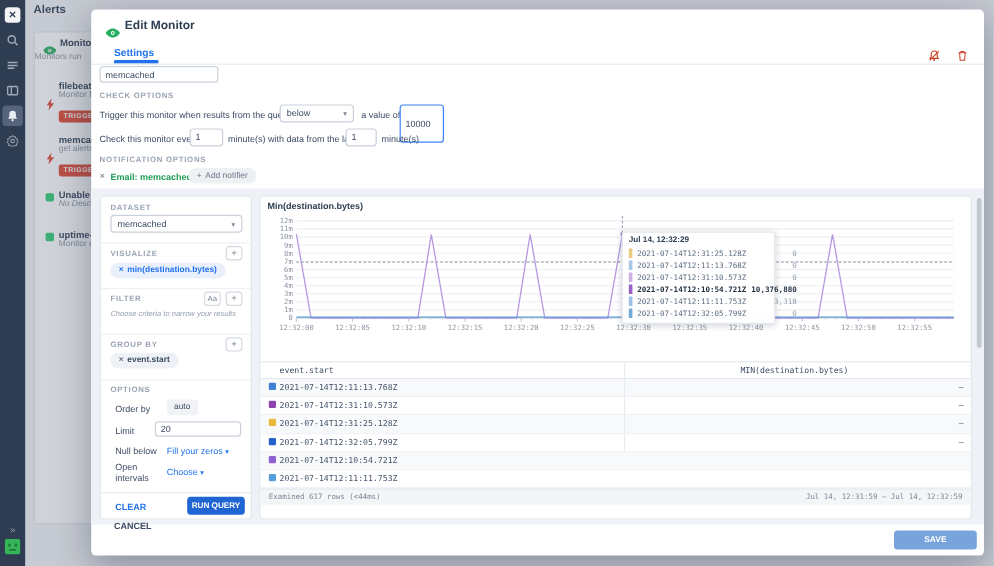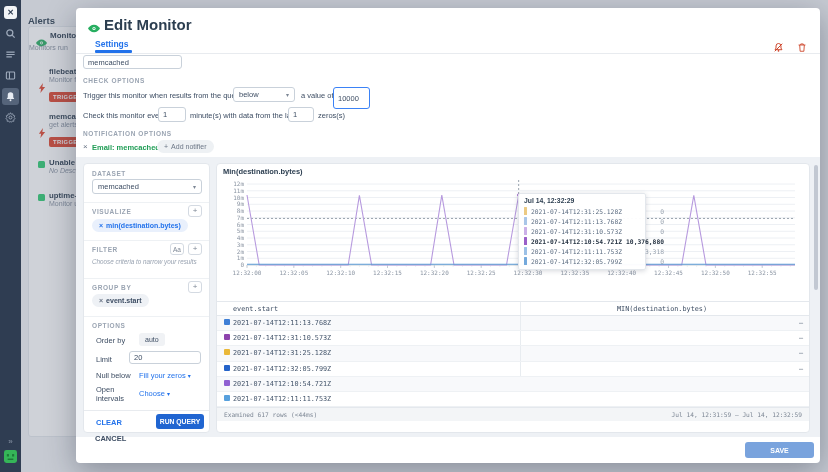--- a/index.html
+++ b/index.html
@@ -33,21 +33,21 @@
   .ttrow .t { flex:1; font-size:6.3px; color:#5a6b80; white-space:nowrap; }
   .ttrow .n { font-size:6.3px; color:#97a1ae; text-align:right; min-width:42px; }
   .ttrow.bold .t, .ttrow.bold .n { color:#1f2d3d; font-weight:bold; }
 </style>
 </head>
 <body>
 
 <div id="app">
 
   <div class="abs" style="left:21px;top:0;width:807px;height:472px;background:#f2f4f6;z-index:1;">
-    <div class="abs" style="left:7px;top:15px;font-size:9.5px;font-weight:bold;color:#2c3e50;">Alerts</div>
+    <div class="abs" style="left:7px;top:3px;font-size:9.5px;font-weight:bold;color:#2c3e50;">Alerts</div>
     <div class="abs" style="left:7px;top:26px;width:230px;height:411px;background:#fff;border-radius:3px;border:1px solid #e4e8ed;">
       <span class="abs" style="left:7px;top:6px;">
         <svg width="11" height="8" viewBox="0 0 16 10">
             <path d="M8 0C4.2 0 1.3 2.8 0 5c1.3 2.2 4.2 5 8 5s6.7-2.8 8-5c-1.3-2.2-4.2-5-8-5z" fill="#27ae60"></path>
             <circle cx="8" cy="5" r="2.1" fill="#fff"></circle>
             <circle cx="8" cy="5" r="1" fill="#27ae60"></circle>
           </svg>
       </span>
       <div class="abs" style="left:21px;top:4px;font-size:8px;font-weight:bold;color:#2c3e50;">Monitors</div>
       <div class="abs" style="left:0px;top:17px;font-size:7px;color:#8a94a2;white-space:nowrap;">Monitors run</div>
@@ -144,21 +144,21 @@
 
   <div class="abs" style="left:76px;top:8px;width:744px;height:455px;background:#fff;border-radius:4px;z-index:3;box-shadow:0 8px 30px rgba(20,30,50,.35);overflow:hidden;">
 
     <span class="abs" style="left:12px;top:11px;">
       <svg width="12" height="9" viewBox="0 0 16 10">
           <path d="M8 0C4.2 0 1.3 2.8 0 5c1.3 2.2 4.2 5 8 5s6.7-2.8 8-5c-1.3-2.2-4.2-5-8-5z" fill="#27ae60"></path>
           <circle cx="8" cy="5" r="2.1" fill="#fff"></circle>
           <circle cx="8" cy="5" r="1" fill="#27ae60"></circle>
         </svg>
     </span>
-    <div class="abs" style="left:28px;top:8px;font-size:15px;font-weight:bold;color:#2c3e50;">Edit Monitor</div>
+    <div class="abs" style="left:28px;top:8px;font-size:10px;font-weight:bold;color:#2c3e50;">Edit Monitor</div>
 
     <div class="abs" style="left:19px;top:31px;font-size:8.5px;font-weight:bold;color:#2272eb;cursor:pointer;">Settings</div>
     <div class="abs" style="left:19px;top:42px;width:37px;height:2.5px;background:#2272eb;border-radius:1px;"></div>
     <div class="abs" style="left:0;top:45px;width:744px;height:1px;background:#e8ebef;"></div>
     <span class="abs" style="left:697px;top:31px;cursor:pointer;">
       <svg width="11" height="11" viewBox="0 0 16 16">
           <path d="M8 2.2a3.6 3.6 0 0 0-3.6 3.6v3L3 11.2h10l-1.4-2.4v-3A3.6 3.6 0 0 0 8 2.2z" fill="none" stroke="#cc4125" stroke-width="1.4"></path>
           <circle cx="8" cy="13" r="1.2" fill="#cc4125"></circle>
           <line x1="2.5" y1="13.5" x2="13.5" y2="2.5" stroke="#cc4125" stroke-width="1.4"></line>
         </svg>
@@ -171,26 +171,26 @@
 
     <input class="in" style="left: 7px; top: 47px; width: 99px; height: 14px;" value="memcached">
 
     <div class="abs cap" style="left:7px;top:69px;">CHECK OPTIONS</div>
     <div class="abs navy" style="left:7px;top:83px;font-size:7.5px;">Trigger this monitor when results from the query are</div>
     <div class="sel" style="left:157px;top:79px;width:62px;height:15px;">
       <span>below</span>
       <span class="caret">▾</span>
     </div>
     <div class="abs navy" style="left:225px;top:83px;font-size:7.5px;">a value of</div>
-    <input class="in" style="left: 257px; top: 79px; width: 37px; height: 22px; border-color: rgb(59, 130, 246);" value="10000">
+    <input class="in" style="left: 257px; top: 79px; width: 37px; height: 32px; border-color: rgb(59, 130, 246);" value="10000">
     <div class="abs navy" style="left:7px;top:103px;font-size:7.5px;">Check this monitor every</div>
     <input class="in" style="left: 82px; top: 99px; width: 28px; height: 15px;" value="1">
     <div class="abs navy" style="left:114px;top:103px;font-size:7.5px;">minute(s) with data from the last</div>
     <input class="in" style="left: 212px; top: 99px; width: 26px; height: 15px;" value="1">
-    <div class="abs navy" style="left:242px;top:103px;font-size:7.5px;">zeros(s)</div>
+    <div class="abs navy" style="left:242px;top:103px;font-size:7.5px;">minute(s)</div>
 
     <div class="abs cap" style="left:7px;top:122px;">NOTIFICATION OPTIONS</div>
     <span class="abs" style="left:7px;top:134px;font-size:8px;color:#6b7686;cursor:pointer;">×</span>
     <div class="abs" style="left:16px;top:135px;font-size:7.5px;font-weight:bold;color:#1f9d55;cursor:pointer;">Email: memcached</div>
     <div class="abs" style="left:81px;top:132px;height:13px;background:#eef1f4;border-radius:7px;display:inline-flex;align-items:center;padding:0 7px;cursor:pointer;">
       <span style="font-size:7px;color:#6b7686;margin-right:3px;">+</span>
       <span style="font-size:7px;color:#6b7686;">Add notifier</span>
     </div>
 
     <div class="abs" style="left:0;top:149px;width:744px;height:280px;background:#eef1f5;"></div>

